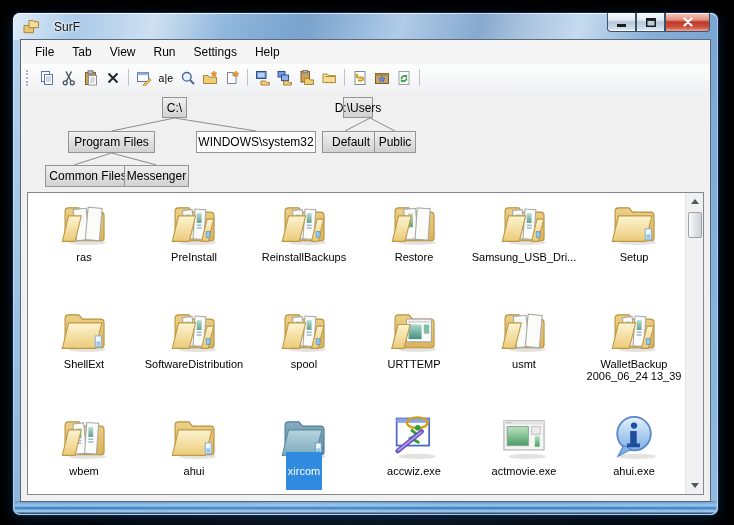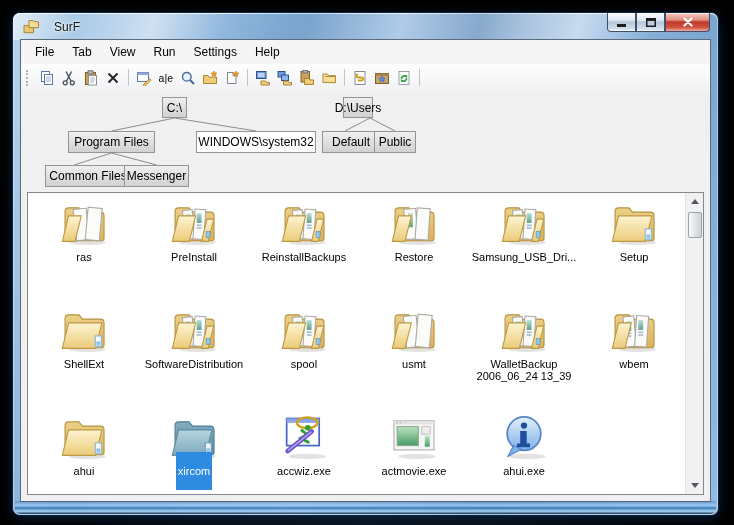--- a/index.html
+++ b/index.html
@@ -485,20 +485,32 @@
                 <path d="M4 40 L9.8 16.5 H25.5 L19.7 40 Z" fill="url(#gYF)" stroke="#bf9843"></path>
                 <path d="M31 40 L36 19.5 h6.2 L37.2 40 Z" fill="url(#gYF)" stroke="#bf9843"></path>
                 <rect x="35.2" y="31" width="3.6" height="5.5" fill="#8fc6ea" stroke="#5f93b8" stroke-width=".6"></rect>
               </svg></div>
             <div class="flabel">spool</div>
           </div>
           <div class="cell">
             <div class="ficon"><svg width="52" height="52" viewBox="0 0 48 48">
                 <ellipse cx="27" cy="41" rx="17" ry="2.4" fill="rgba(60,50,20,.14)"></ellipse>
                 <path d="M6.5 12.5 c0-2.4 1-3.4 3.4-3.4 h9.4 l3.4 3.9 h16.4 c2.4 0 3.4 1 3.4 3.4 v20.6 c0 1.5-1 2.5-2.5 2.5 H9 c-1.5 0-2.5-1-2.5-2.5 z" fill="url(#gYB)" stroke="#b5923e"></path>
+                <rect x="17" y="13" width="23" height="21" fill="#fdfdfd" stroke="#a6a6a6"></rect>
+                <rect x="18.5" y="14.5" width="20" height="2" fill="#d8d8d8"></rect>
+                <rect x="19" y="18" width="12" height="13.5" fill="url(#gTL)"></rect>
+                <rect x="33" y="18" width="5" height="8.5" fill="#7fc0a4"></rect>
+                <path d="M3.5 40 L9.3 18 H20.5 L14.7 40 Z" fill="url(#gYF)" stroke="#bf9843"></path>
+              </svg></div>
+            <div class="flabel">URTTEMP</div>
+          </div>
+          <div class="cell">
+            <div class="ficon"><svg width="52" height="52" viewBox="0 0 48 48">
+                <ellipse cx="27" cy="41" rx="17" ry="2.4" fill="rgba(60,50,20,.14)"></ellipse>
+                <path d="M6.5 12.5 c0-2.4 1-3.4 3.4-3.4 h9.4 l3.4 3.9 h16.4 c2.4 0 3.4 1 3.4 3.4 v20.6 c0 1.5-1 2.5-2.5 2.5 H9 c-1.5 0-2.5-1-2.5-2.5 z" fill="url(#gYB)" stroke="#b5923e"></path>
                 <rect x="15.5" y="10" width="12" height="29" transform="rotate(-6 21.5 24.5)" fill="#fbfbfa" stroke="#a8a8a4" stroke-width="1"></rect>
                 <rect x="26.5" y="9" width="13" height="30" transform="rotate(5 33 24)" fill="#fbfbfa" stroke="#a8a8a4" stroke-width="1"></rect>
                 <path d="M4 40 L9.8 16.5 H21.5 L15.7 40 Z" fill="url(#gYF)" stroke="#bf9843"></path>
               </svg></div>
             <div class="flabel">usmt</div>
           </div>
           <div class="cell">
             <div class="ficon"><svg width="52" height="52" viewBox="0 0 48 48">
                 <ellipse cx="27" cy="41" rx="17" ry="2.4" fill="rgba(60,50,20,.14)"></ellipse>
                 <path d="M6.5 12.5 c0-2.4 1-3.4 3.4-3.4 h9.4 l3.4 3.9 h16.4 c2.4 0 3.4 1 3.4 3.4 v20.6 c0 1.5-1 2.5-2.5 2.5 H9 c-1.5 0-2.5-1-2.5-2.5 z" fill="url(#gYB)" stroke="#b5923e"></path>

